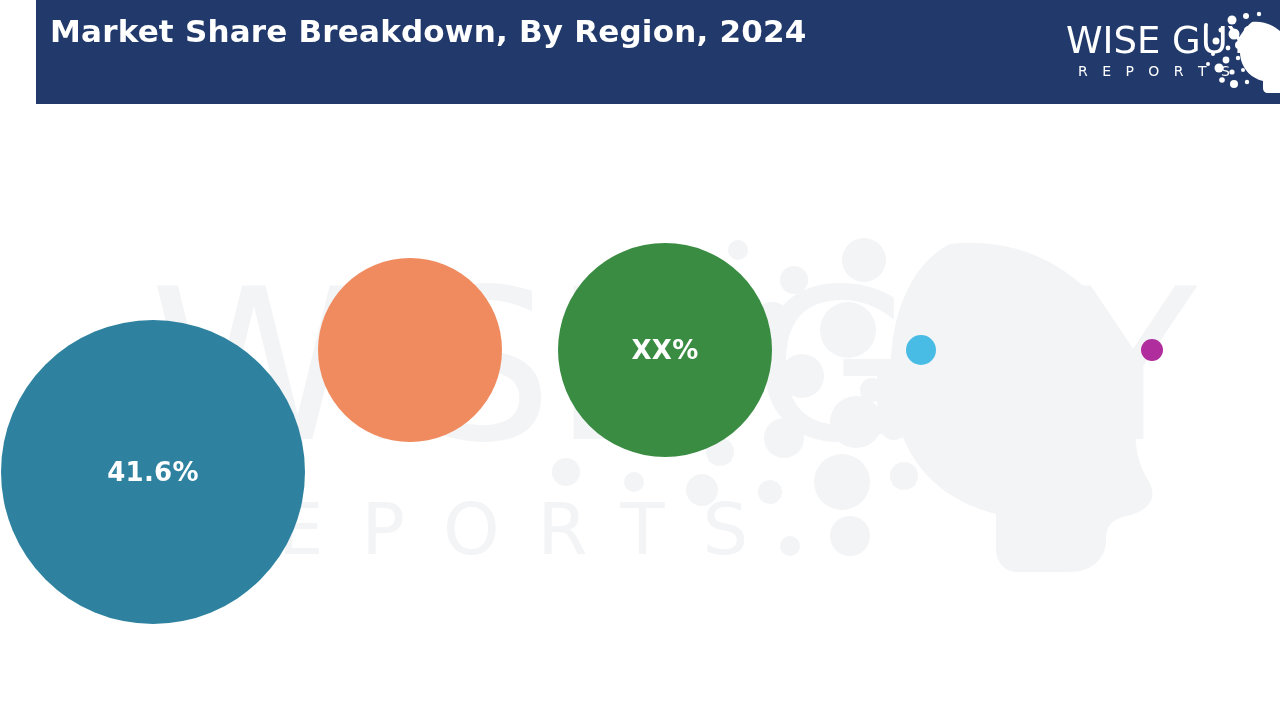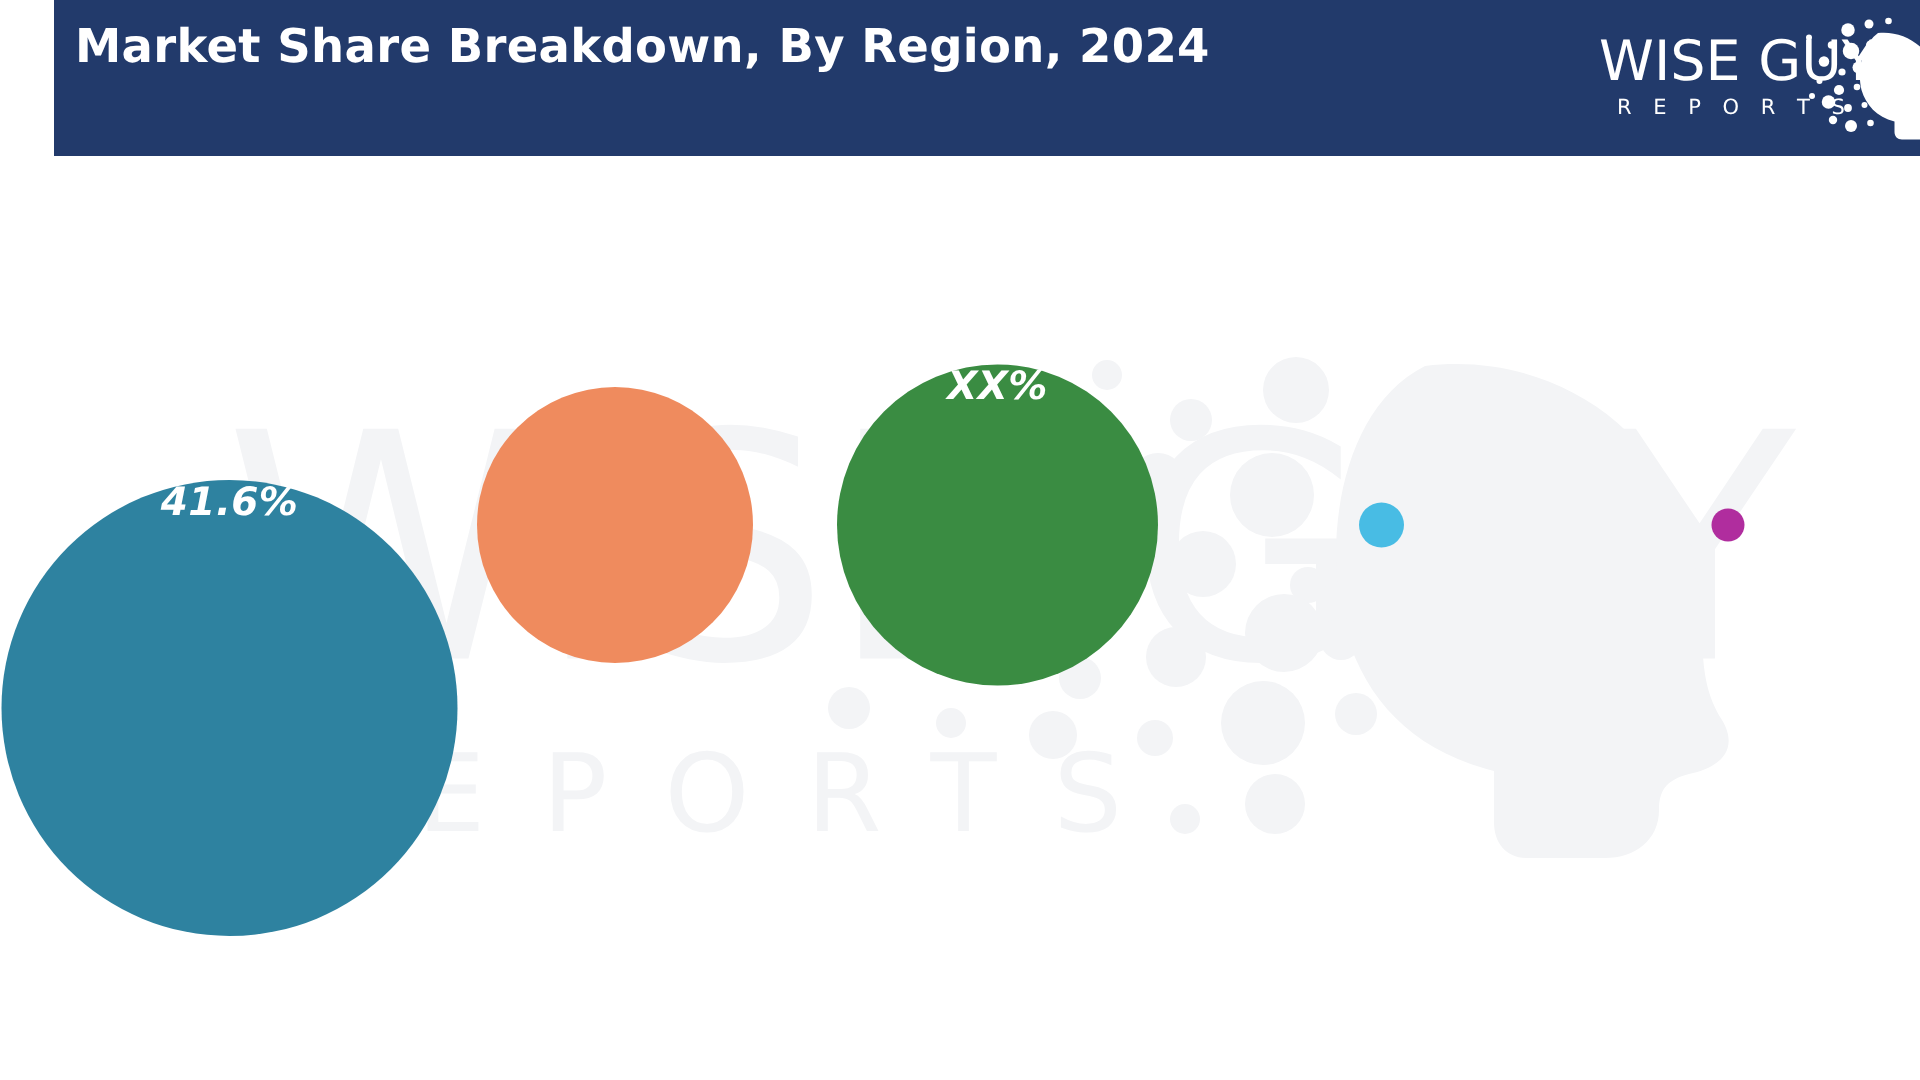--- a/index.html
+++ b/index.html
@@ -73,23 +73,23 @@
     opacity: 1;
     pointer-events: none;
   }
   #watermark svg { display:block; width:1080px; height:400px; }
 
   
   .bubble {
     position: absolute;
     border-radius: 50%;
     display: flex;
+    align-items: center;
     justify-content: center;
     box-sizing: border-box;
-    font-style: italic;
   }
   .bubble-label {
     color: #ffffff;
     font-weight: bold;
     font-size: 26px;
     white-space: nowrap;
     letter-spacing: 0.3px;
     font-family: "DejaVu Sans", "Liberation Sans", sans-serif;
   }
 </style>

